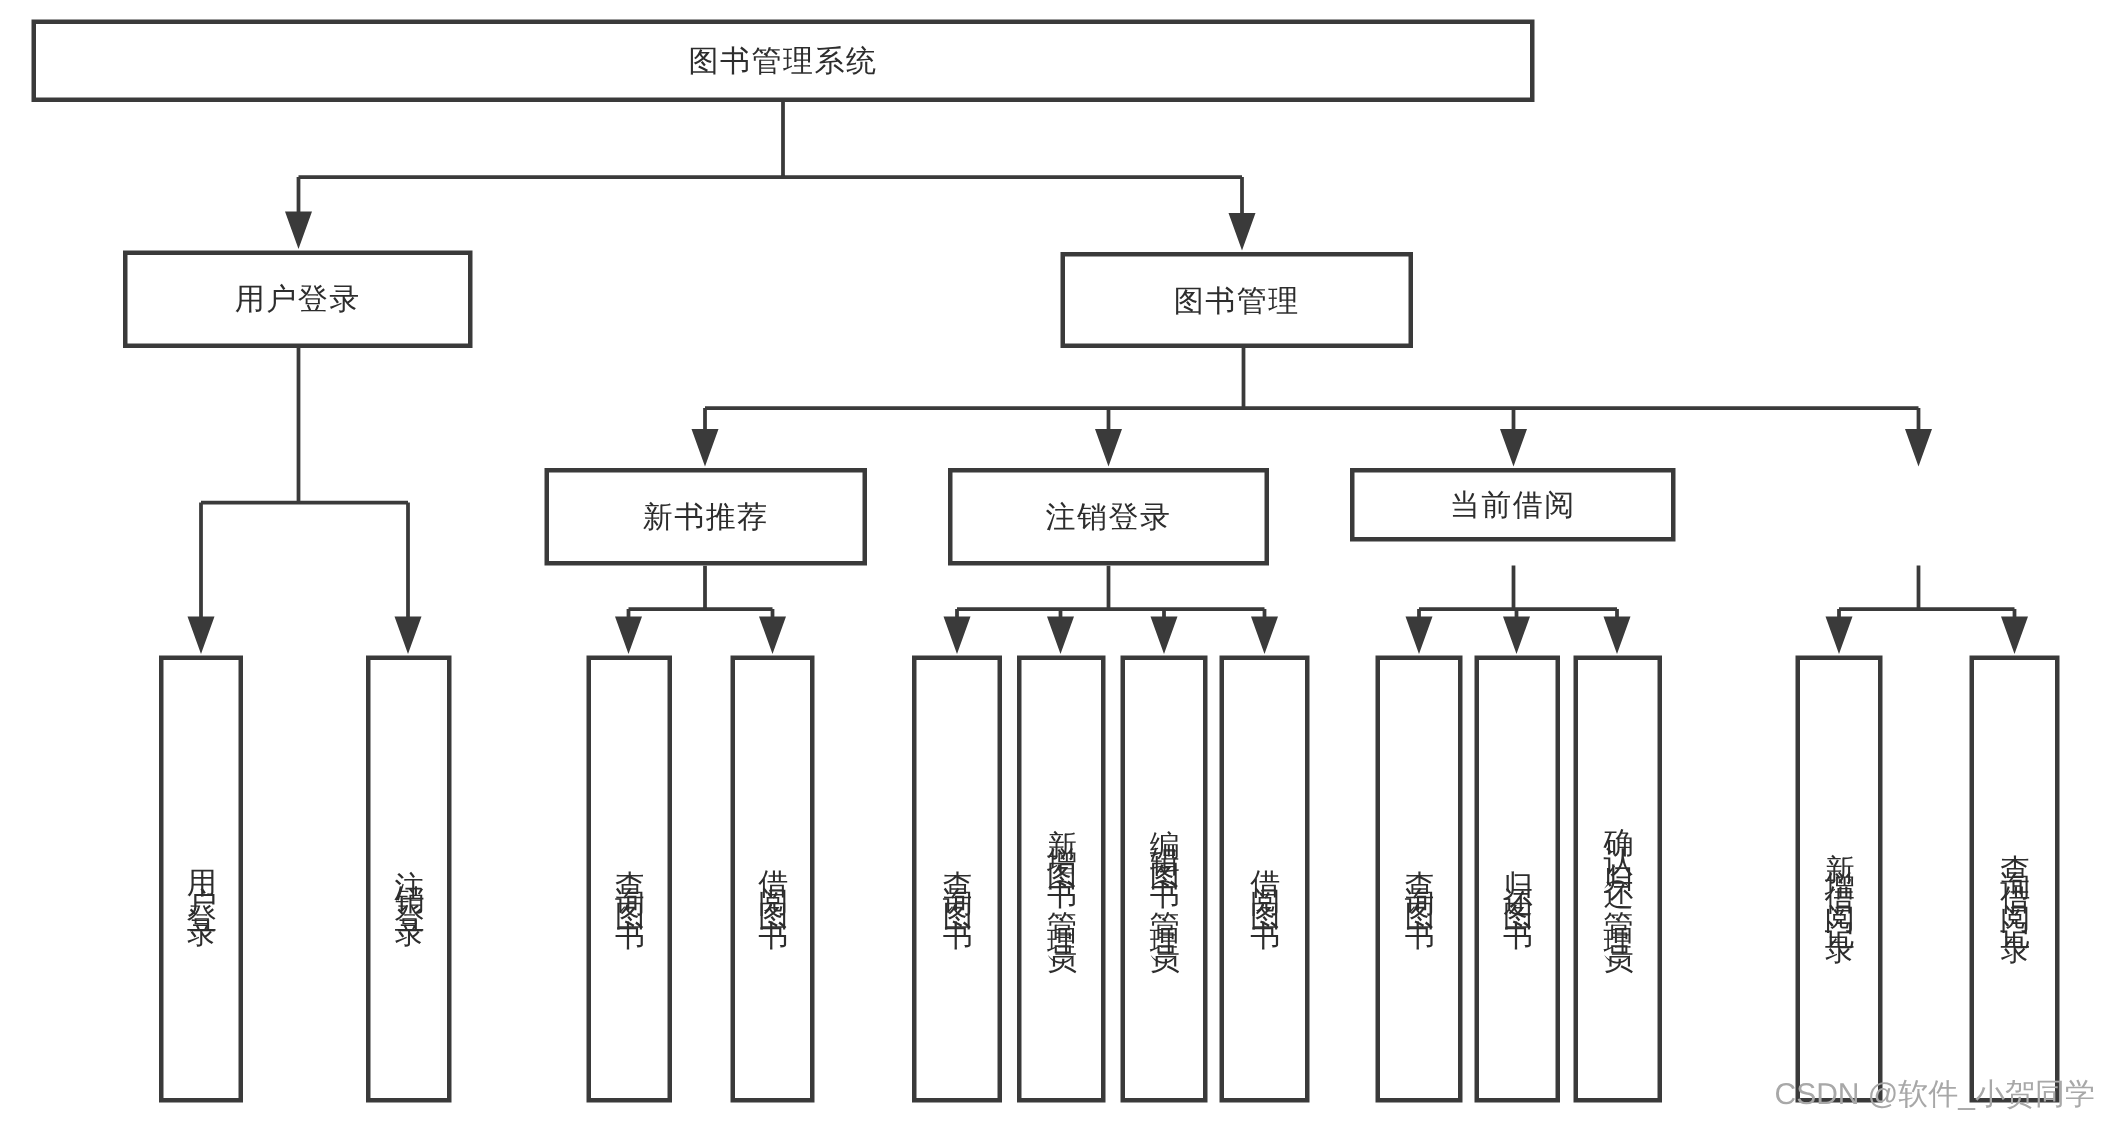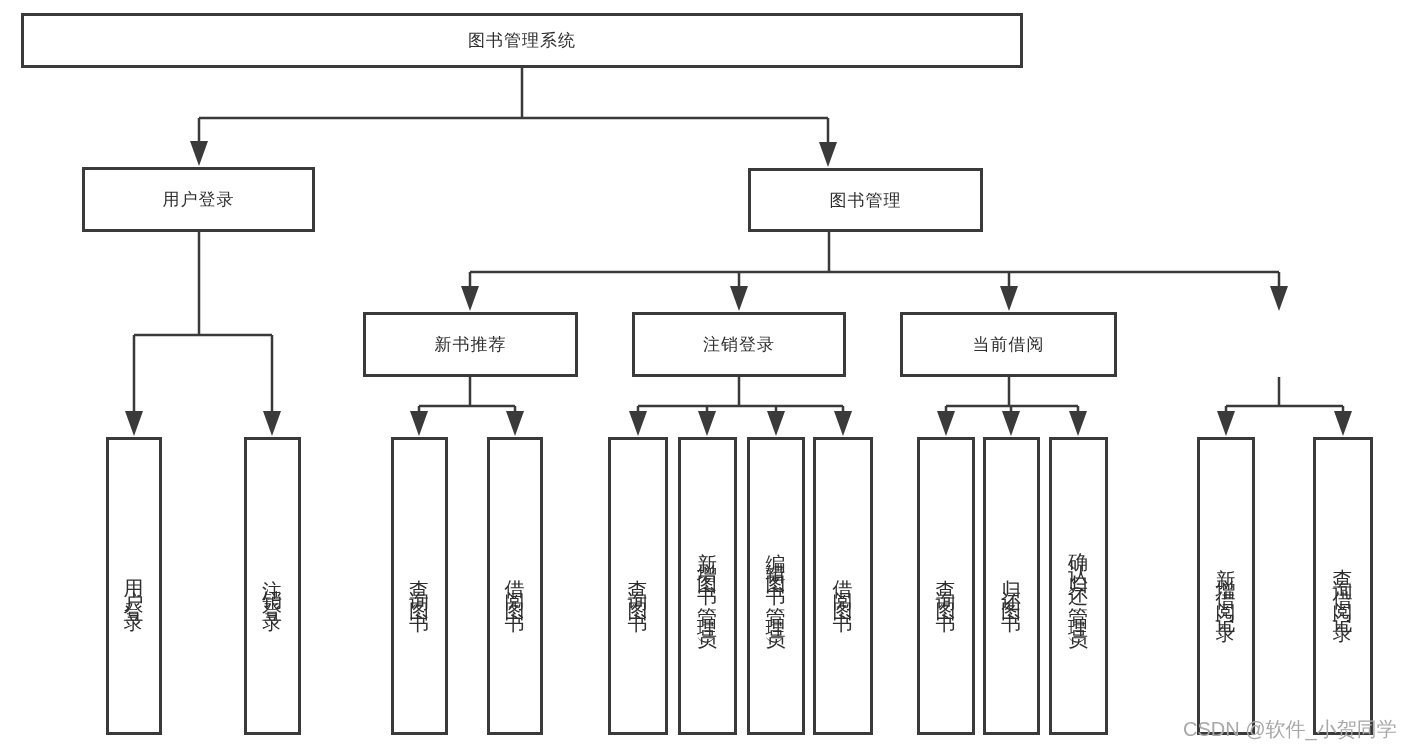--- a/index.html
+++ b/index.html
@@ -27,21 +27,21 @@
     position: absolute;
     box-sizing: border-box;
     border: 3px solid #3a3a3a;
     background: #ffffff;
     display: flex;
     align-items: center;
     justify-content: center;
     z-index: 2;
   }
   .box .h-label {
-    font-size: 17px;
+    font-size: 20px;
     color: #2d2d2d;
     letter-spacing: 1px;
     white-space: nowrap;
   }
   .box .v-label {
     writing-mode: vertical-rl;
     text-orientation: mixed;
     font-size: 20px;
     color: #2d2d2d;
     letter-spacing: 11px;
@@ -84,31 +84,31 @@
       M1334 411 H1352 L1343 436 Z"></path>
   </svg>
 
   <div class="box" style="left:21px; top:13px; width:1002px; height:55px;">
     <span class="h-label">图书管理系统</span>
   </div>
 
   <div class="box" style="left:82px; top:167px; width:233px; height:65px;">
     <span class="h-label">用户登录</span>
   </div>
-  <div class="box" style="left:748px; top:168px; width:235px; height:64px;">
+  <div class="box" style="left:707px; top:168px; width:235px; height:64px;">
     <span class="h-label">图书管理</span>
   </div>
 
   <div class="box" style="left:363px; top:312px; width:215px; height:65px;">
     <span class="h-label">新书推荐</span>
   </div>
   <div class="box" style="left:632px; top:312px; width:214px; height:65px;">
     <span class="h-label">注销登录</span>
   </div>
-  <div class="box" style="left:900px; top:312px; width:217px; height:65px;">
+  <div class="box" style="left:900px; top:312px; width:217px; height:49px;">
     <span class="h-label">当前借阅</span>
   </div>
 
   <div class="box" style="left:106px; top:437px; width:56px; height:298px;">
     <span class="v-label">用户登录</span>
   </div>
   <div class="box" style="left:244px; top:437px; width:57px; height:298px;">
     <span class="v-label">注销登录</span>
   </div>
 

